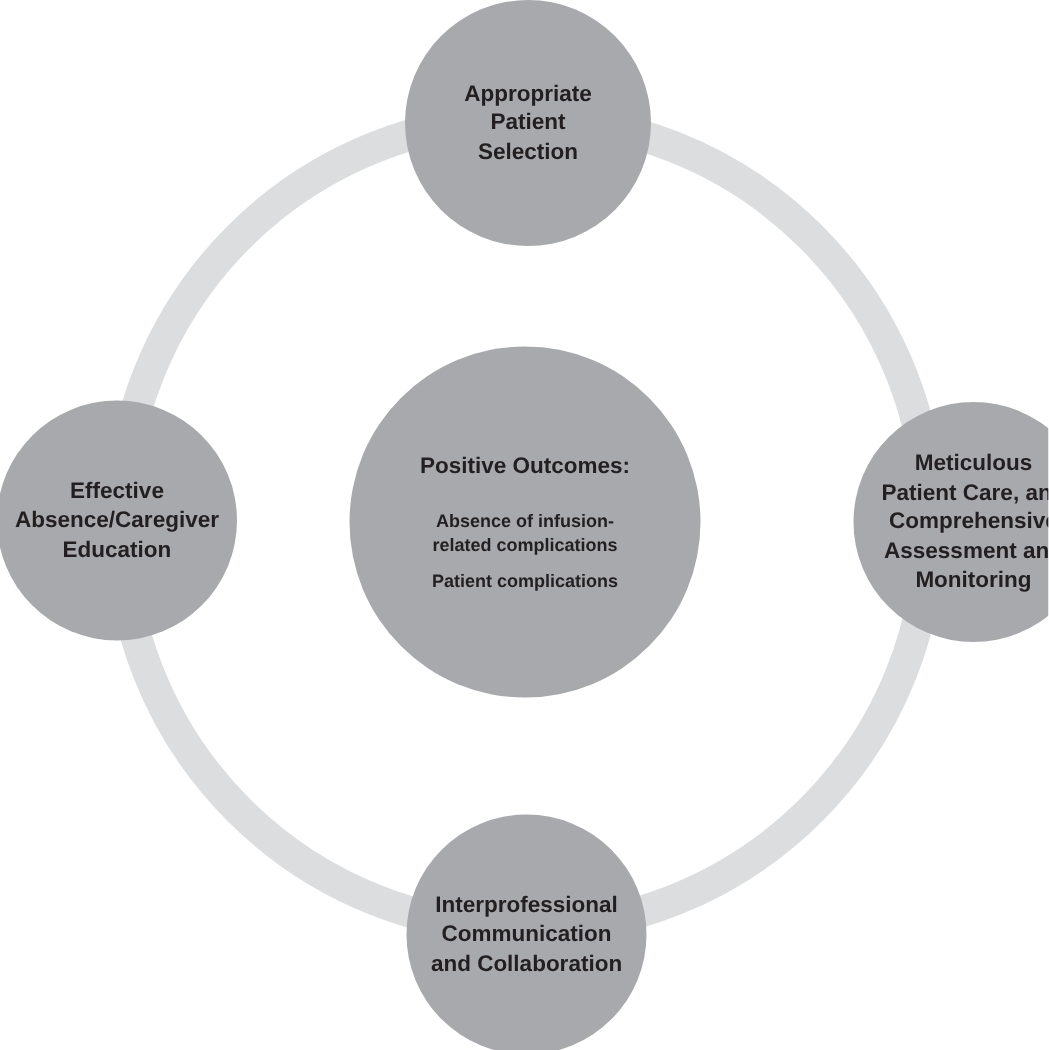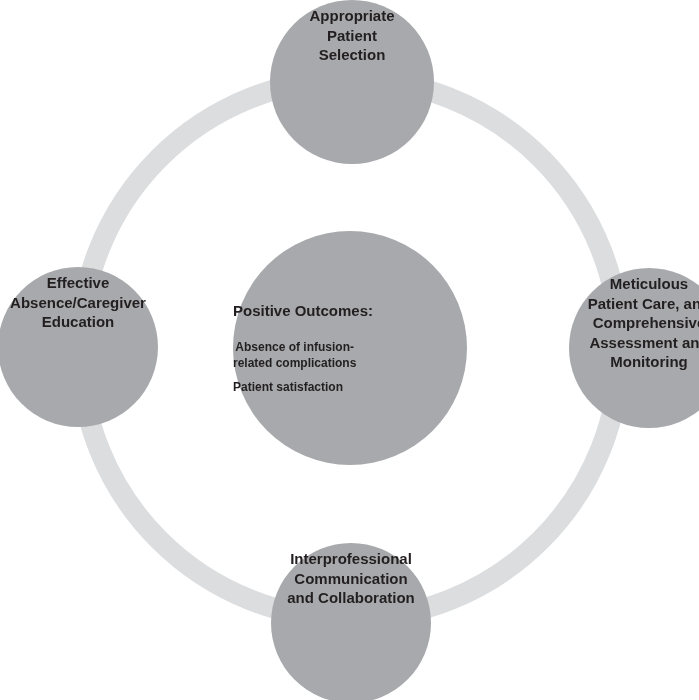--- a/index.html
+++ b/index.html
@@ -20,21 +20,21 @@
     left: 0;
     top: 0;
     width: 699px;
     height: 700px;
   }
   .node {
     position: absolute;
     border-radius: 50%;
     background: #a7a9ac;
     display: flex;
-    align-items: flex-start;
+    align-items: center;
     justify-content: center;
     text-align: center;
     color: #231f20;
     font-weight: bold;
     box-sizing: border-box;
   }
   .node-label {
     white-space: pre-line;
     font-size: 15px;
     line-height: 1.3;
@@ -92,16 +92,16 @@
   <div class="node node-left">
     <span class="node-label">Effective
 Absence/Caregiver
 Education</span>
   </div>
 
   <div class="node node-center">
     <div class="center-title">Positive Outcomes:</div>
     <div class="center-item">Absence of infusion-
 related complications</div>
-    <div class="center-item">Patient satisfaction</div>
+    <div class="center-item">Patient complications</div>
   </div>
 
 </div>
 
 </body></html>

